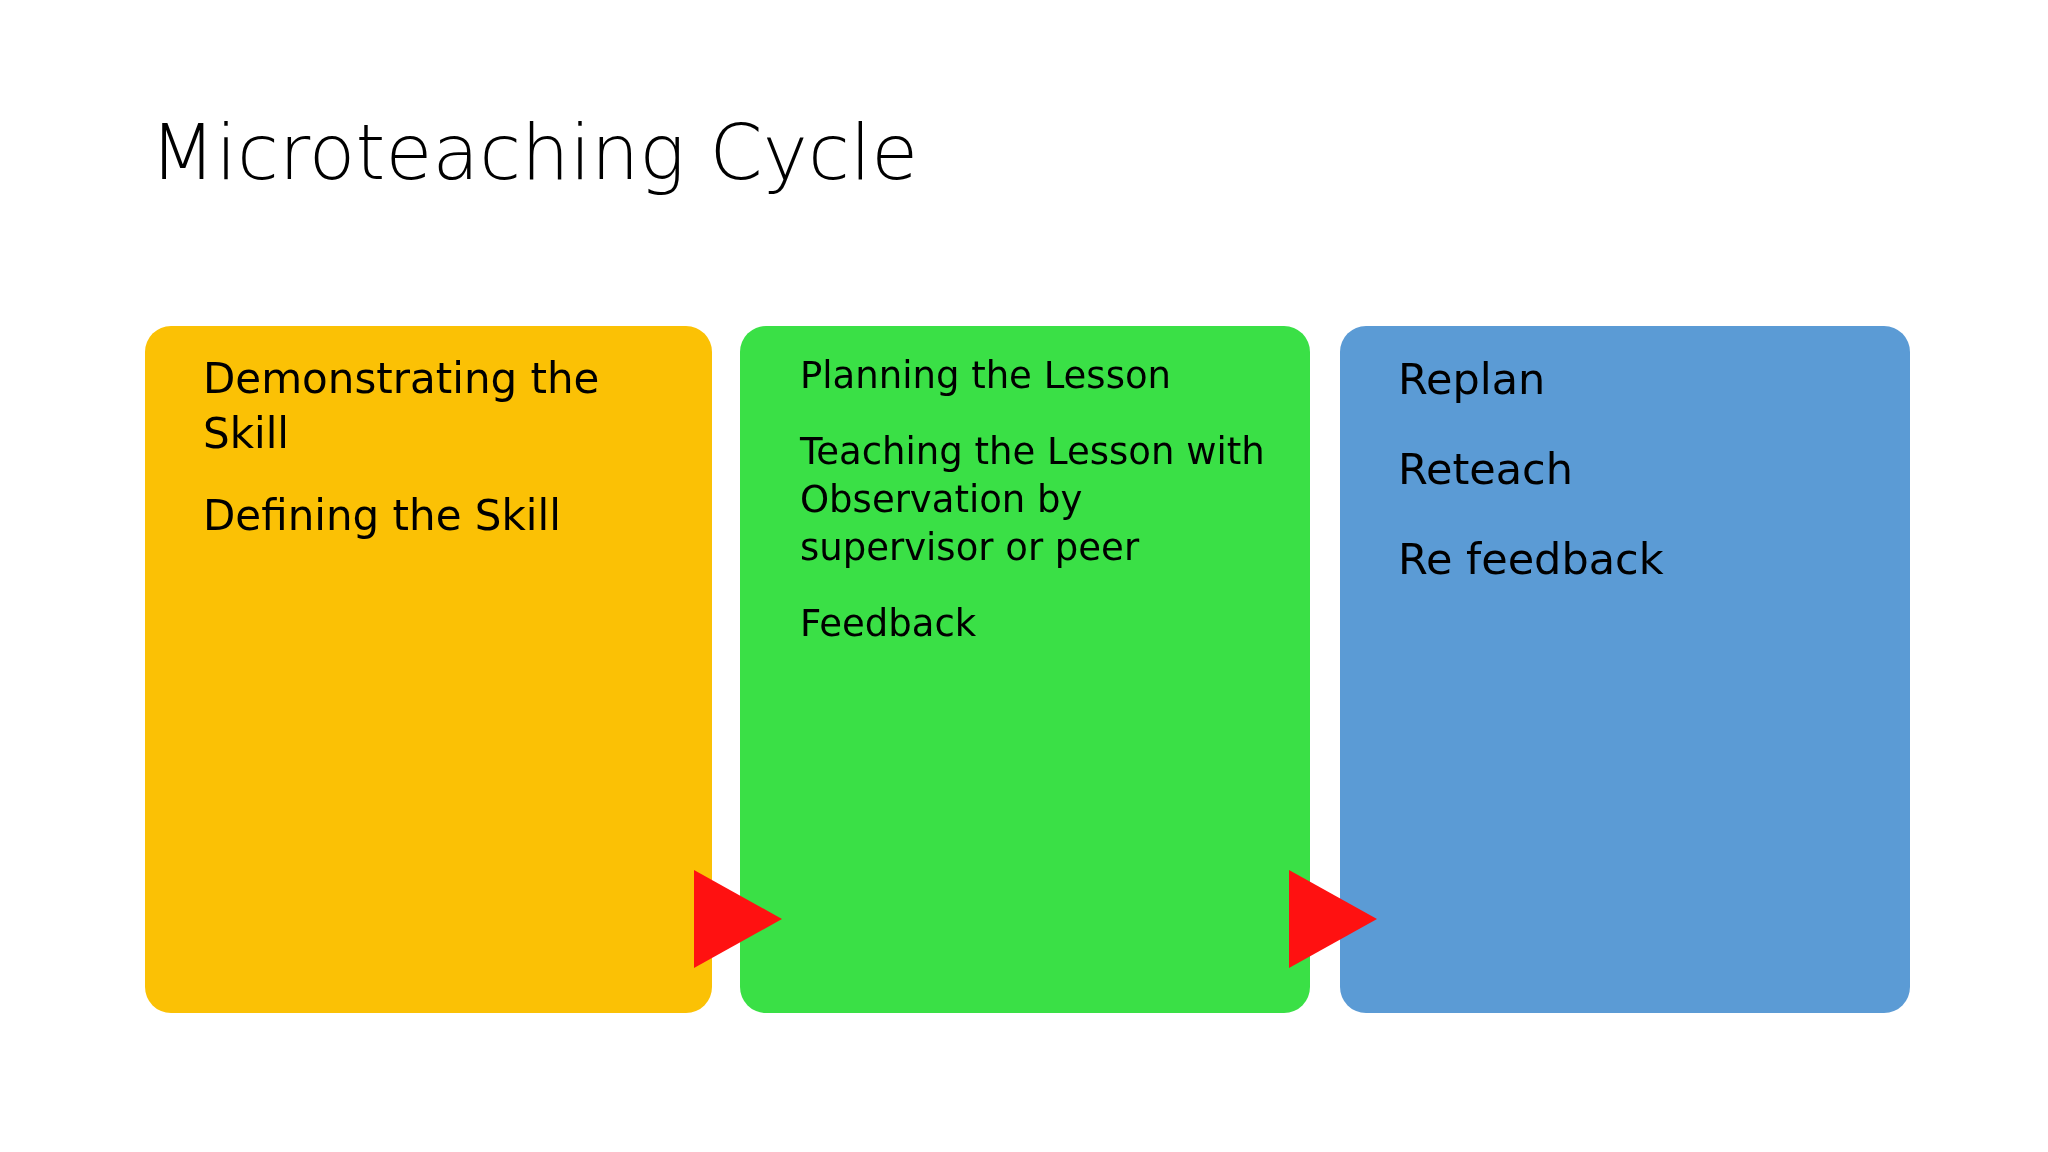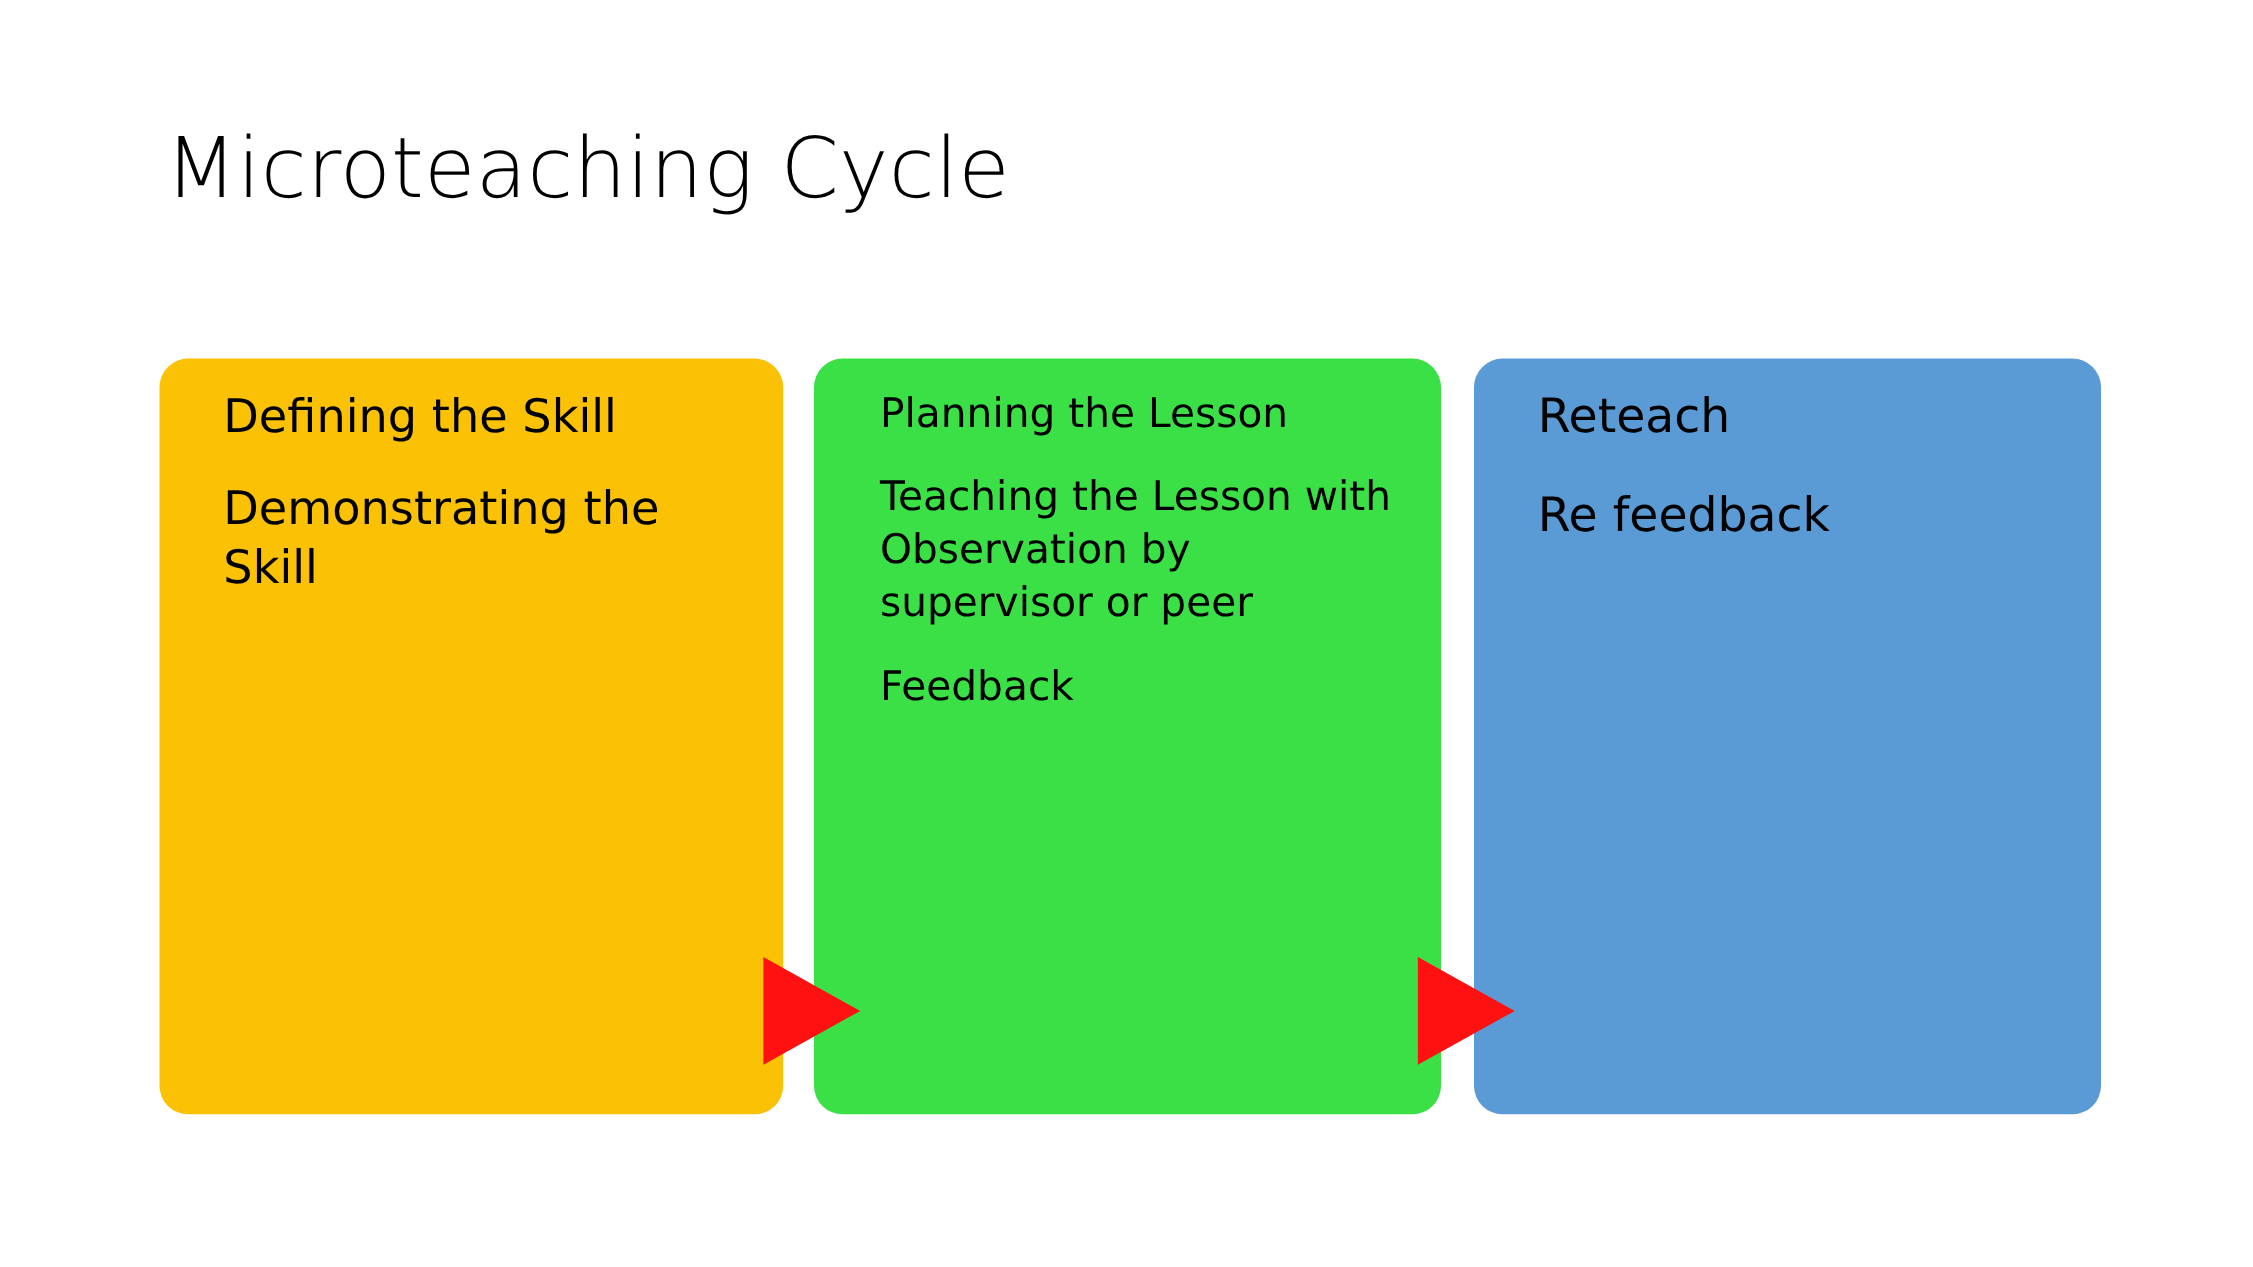--- a/index.html
+++ b/index.html
@@ -106,31 +106,32 @@
   }
 </style>
 </head>
 <body>
 
 <div id="slide" style="background: rgb(255, 255, 255);">
 
   <div id="slide-title">Microteaching Cycle</div>
 
   <div class="box" id="box-define" style="background: rgb(251, 193, 5);">
+    <p class="box-text">Demonstrating the Skill</p>
     <p class="box-text">Defining the Skill</p>
-    <p class="box-text">Demonstrating the Skill</p>
   </div>
 
   <div class="box" id="box-plan" style="background: rgb(58, 224, 70);">
     <p class="box-text">Planning the Lesson</p>
     <p class="box-text">Teaching the Lesson with Observation by supervisor or peer</p>
     <p class="box-text">Feedback</p>
   </div>
 
   <div class="box" id="box-replan" style="background: rgb(91, 155, 213);">
+    <p class="box-text">Replan</p>
     <p class="box-text">Reteach</p>
     <p class="box-text">Re feedback</p>
   </div>
 
   <div class="arrow" id="arrow-1" style="border-left-color: rgb(255, 17, 17);"></div>
   <div class="arrow" id="arrow-2" style="border-left-color: rgb(255, 17, 17);"></div>
 
 </div>
 
 </body></html>

